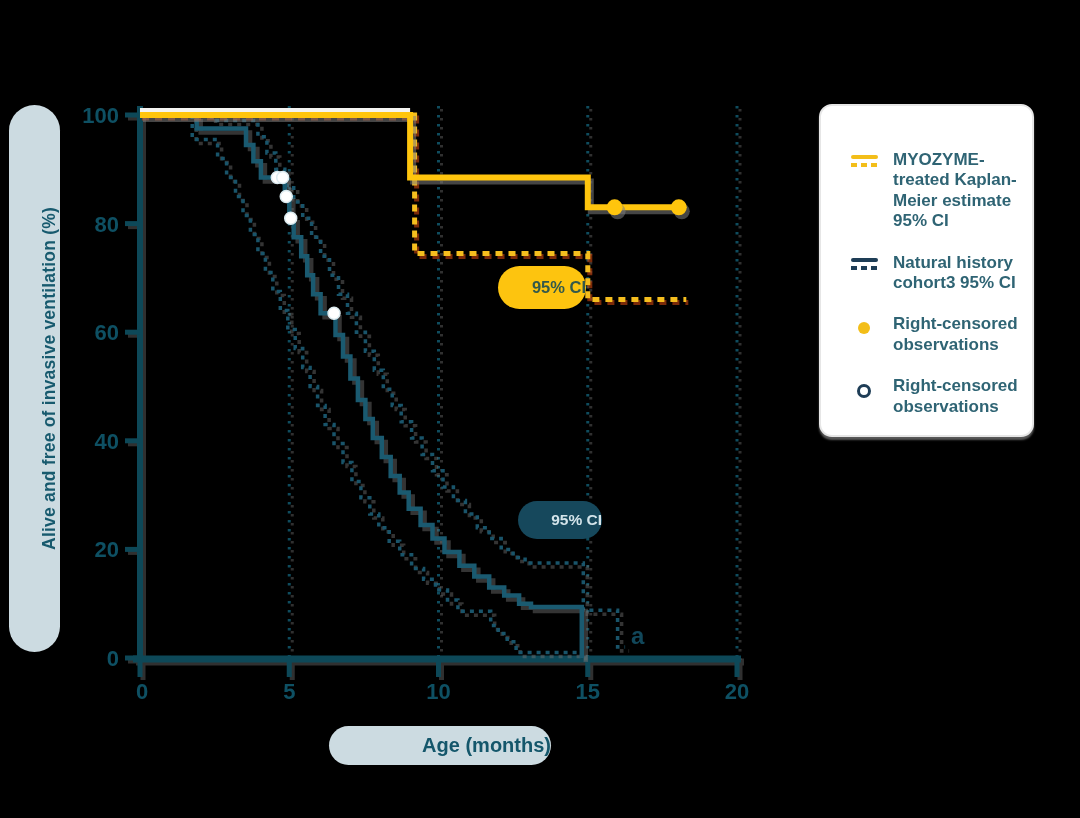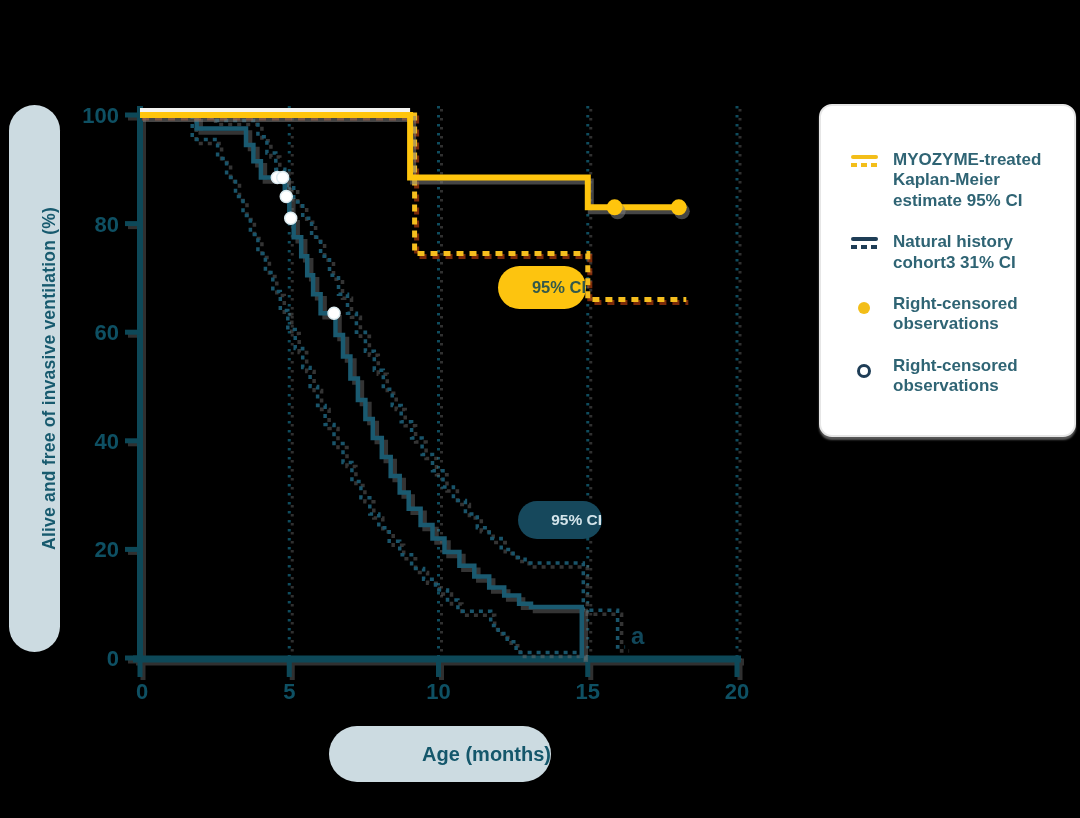--- a/index.html
+++ b/index.html
@@ -11,28 +11,28 @@
   .sh-g{filter:drop-shadow(3px 3px 0px rgba(120,120,120,.40));}
   .sh-t{filter:drop-shadow(4px 4px 0px rgba(115,115,115,.45));}
   .sh-y{filter:drop-shadow(3px 4px 0px rgba(125,125,125,.55));}
   .sh-r{filter:drop-shadow(2px 3px 0px rgba(205,70,15,.60));}
 
   .pill{position:absolute;display:flex;align-items:center;justify-content:flex-end;
         border-radius:30px;font-weight:bold;}
   .pill-ylabel{left:9px;top:105px;width:51px;height:547px;background:#ccdbe1;}
   .pill-ylabel span{writing-mode:vertical-rl;transform:rotate(180deg);
         font-size:17.5px;color:#175a6e;letter-spacing:.2px;text-align:center;}
-  .pill-xlabel{left:329px;top:726px;width:222px;height:56px;background:#ccdbe1;
+  .pill-xlabel{left:329px;top:726px;width:222px;height:39px;background:#ccdbe1;
         font-size:20px;color:#14576b;}
   .pill-ci-yellow{left:498px;top:266px;width:88px;height:43px;background:#fdc40f;
         font-size:16.5px;color:#33594b;border-radius:22px;}
   .pill-ci-dark{left:518px;top:501px;width:84px;height:38px;background:#16485c;
         font-size:15.5px;color:#d4e4ea;border-radius:19px;}
 
-  .legend{position:absolute;left:819px;top:104px;width:257px;height:333px;
+  .legend{position:absolute;left:819px;top:104px;width:215px;height:333px;
         background:#fff;border:2px solid #e6e6e6;border-radius:13px;
         box-sizing:border-box;padding:44px 10px 0 14px;
         box-shadow:0 3px 2px rgba(255,255,255,.35);}
   .lg-row{display:flex;margin-bottom:21px;}
   .lg-swatch{width:58px;flex:0 0 58px;display:flex;flex-direction:column;
         align-items:center;justify-content:flex-start;padding-top:5px;}
   .lg-label{font-size:17px;font-weight:600;color:#2f6474;line-height:1.2;width:168px;}
   .sw-line{width:27px;height:4px;border-radius:2px;margin-bottom:4px;}
   .sw-dash{width:27px;height:4px;}
   .sw-dot{width:12px;height:12px;border-radius:50%;margin-top:3px;}
@@ -129,21 +129,21 @@
           <div class="sw-line" style="background: rgb(243, 190, 25);"></div>
           <div class="sw-dash" style="background: repeating-linear-gradient(90deg, rgb(243, 190, 25) 0px, rgb(243, 190, 25) 6px, transparent 6px, transparent 10px);"></div>
         </div>
         <div class="lg-label">MYOZYME-treated Kaplan-Meier estimate 95% CI</div>
       </div>
       <div class="lg-row">
         <div class="lg-swatch">
           <div class="sw-line" style="background: rgb(30, 61, 86);"></div>
           <div class="sw-dash" style="background: repeating-linear-gradient(90deg, rgb(30, 61, 86) 0px, rgb(30, 61, 86) 6px, transparent 6px, transparent 10px);"></div>
         </div>
-        <div class="lg-label">Natural history cohort3  31% CI</div>
+        <div class="lg-label">Natural history cohort3  95% CI</div>
       </div>
       <div class="lg-row">
         <div class="lg-swatch">
           <div class="sw-dot" style="background: rgb(243, 190, 25);"></div>
         </div>
         <div class="lg-label">Right-censored observations</div>
       </div>
       <div class="lg-row">
         <div class="lg-swatch">
           <div class="sw-ring" style="border-color: rgb(30, 61, 86);"></div>

